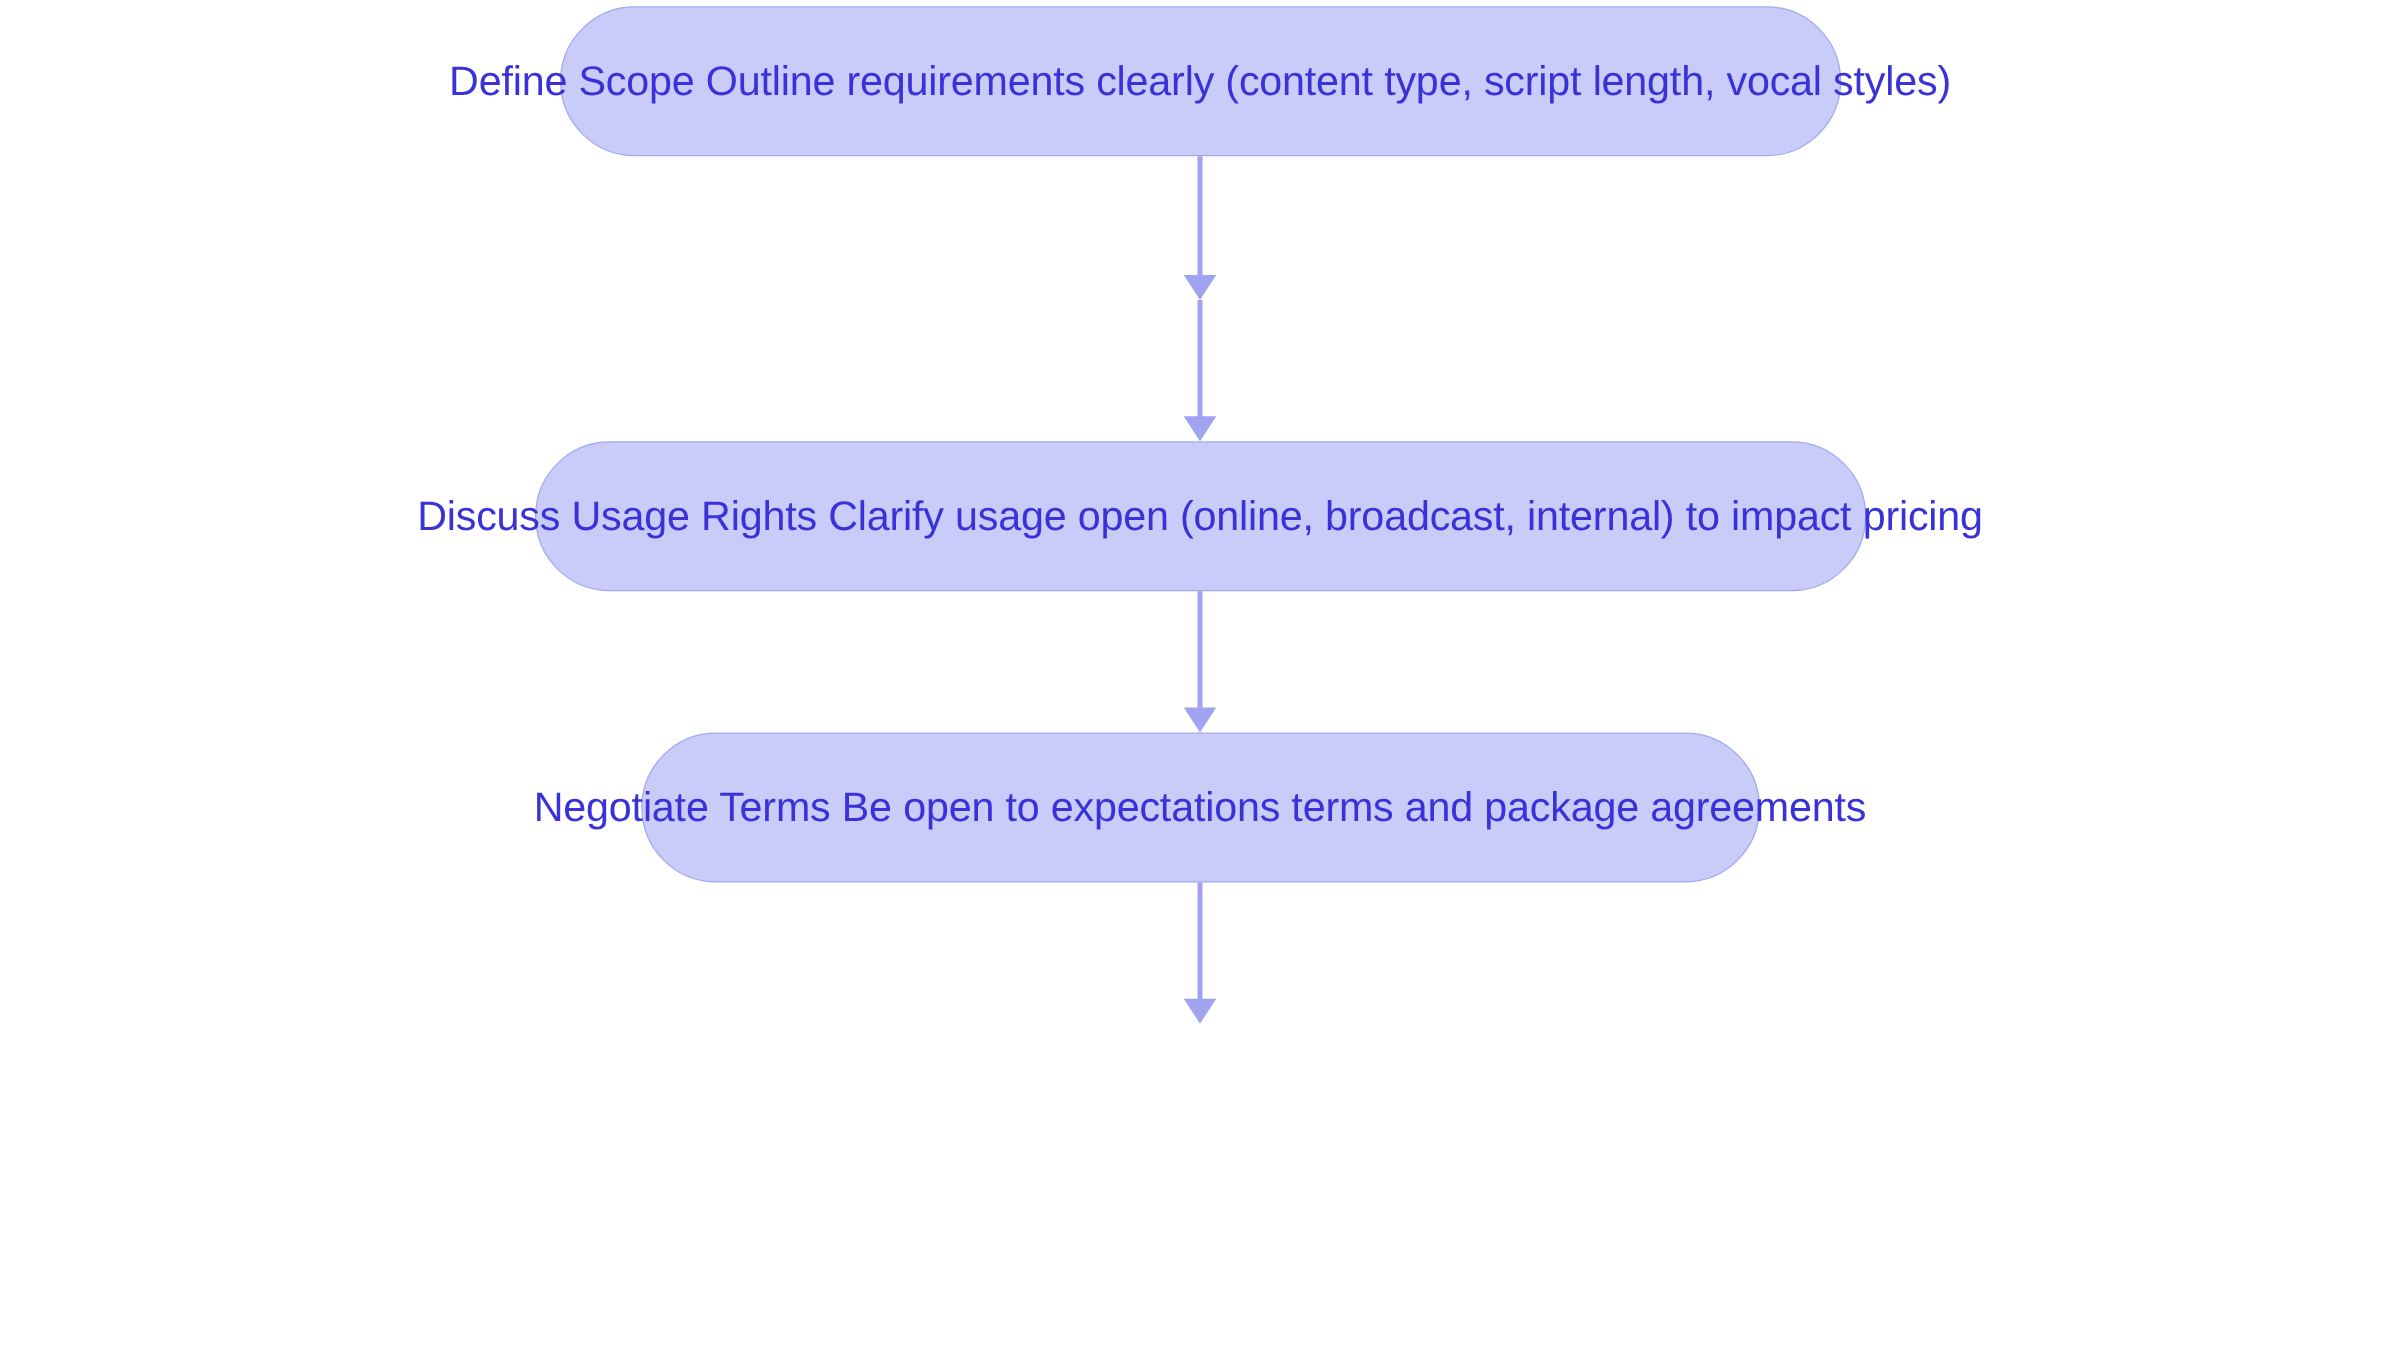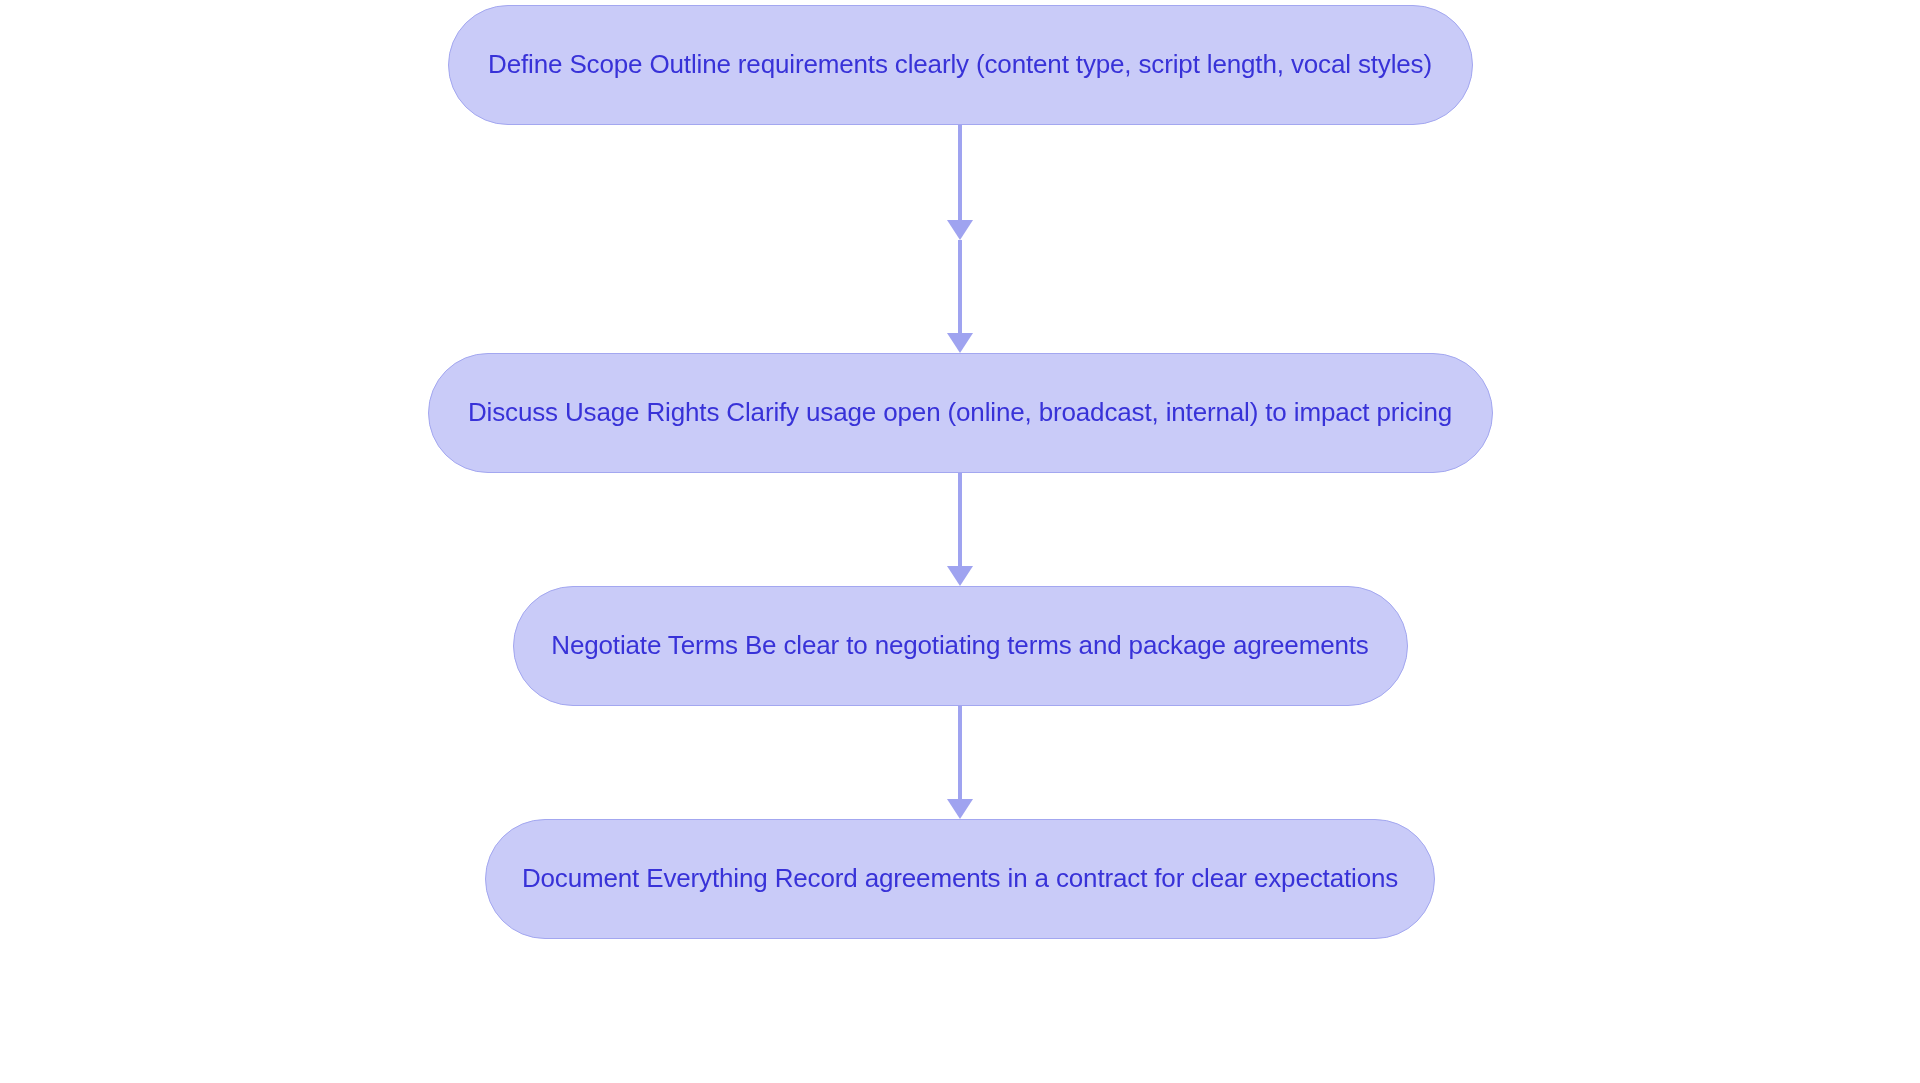--- a/index.html
+++ b/index.html
@@ -42,21 +42,21 @@
     justify-content: center;
     background: #c9cbf8;
     border: 1.6px solid #a3a7f0;
     border-radius: 60px;
     padding: 0 44px;
     white-space: nowrap;
   }
 
   .node-label {
     color: #3832d8;
-    font-size: 26px;
+    font-size: 33px;
     font-family: "Liberation Sans", sans-serif;
     font-weight: 400;
     letter-spacing: -0.15px;
     line-height: 1.15;
   }
 
   
   .connector {
     position: relative;
     width: 30px;
@@ -108,26 +108,23 @@
     <div class="node" style="width:1065px;">
       <span class="node-label">Discuss Usage Rights Clarify usage open (online, broadcast, internal) to impact pricing</span>
     </div>
 
     <div class="connector" style="height:113px;">
       <div class="connector-line"></div>
       <div class="connector-head"></div>
     </div>
 
     <div class="node" style="width:895px;">
-      <span class="node-label">Negotiate Terms Be clear to negotiating terms and package agreements</span>
+      <span class="node-label">Negotiate Terms Be open to expectations terms and package agreements</span>
     </div>
 
     <div class="connector" style="height:113px;">
       <div class="connector-line"></div>
       <div class="connector-head"></div>
     </div>
 
-    <div class="node" style="width:950px;">
-      <span class="node-label">Document Everything Record agreements in a contract for clear expectations</span>
-    </div>
 
   </div>
 </div>
 
 </body></html>

